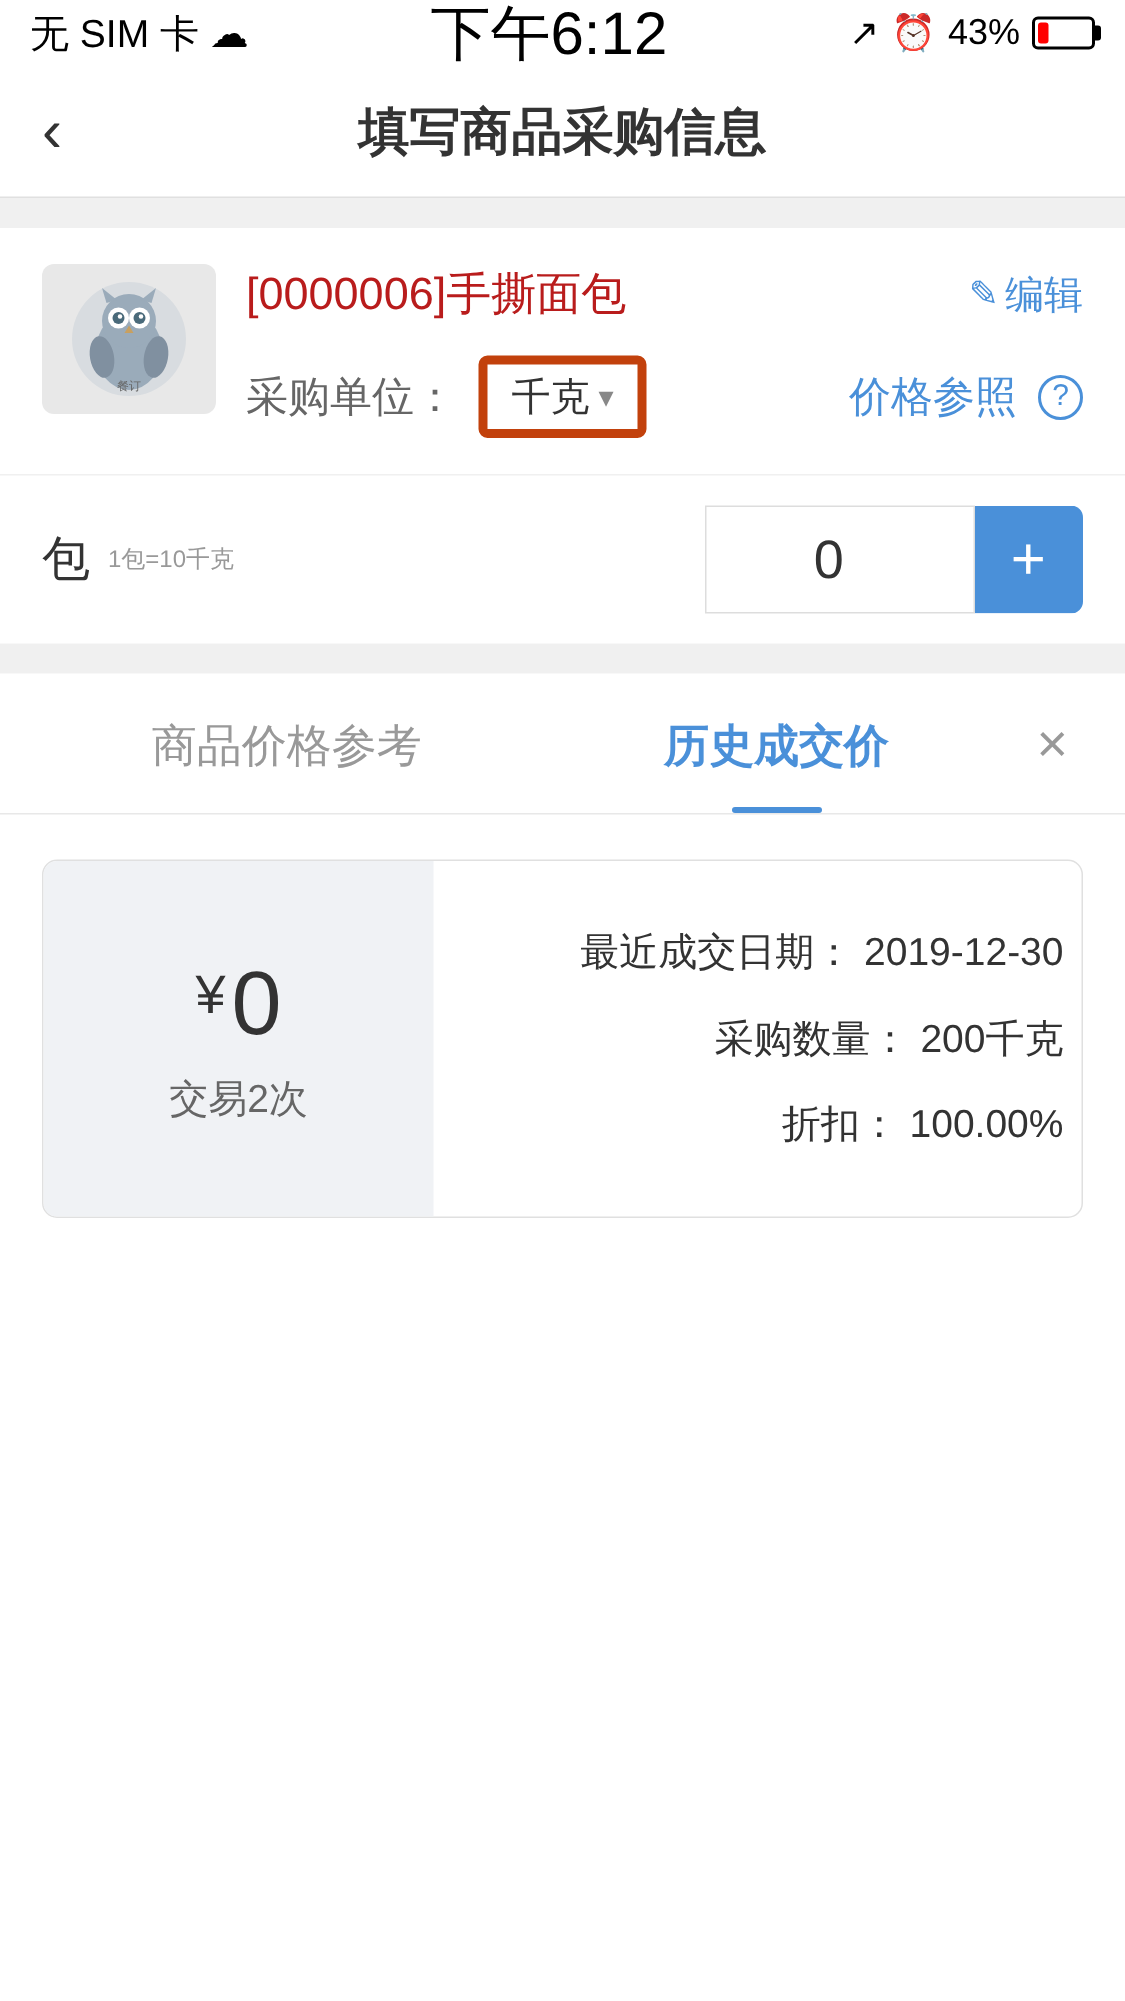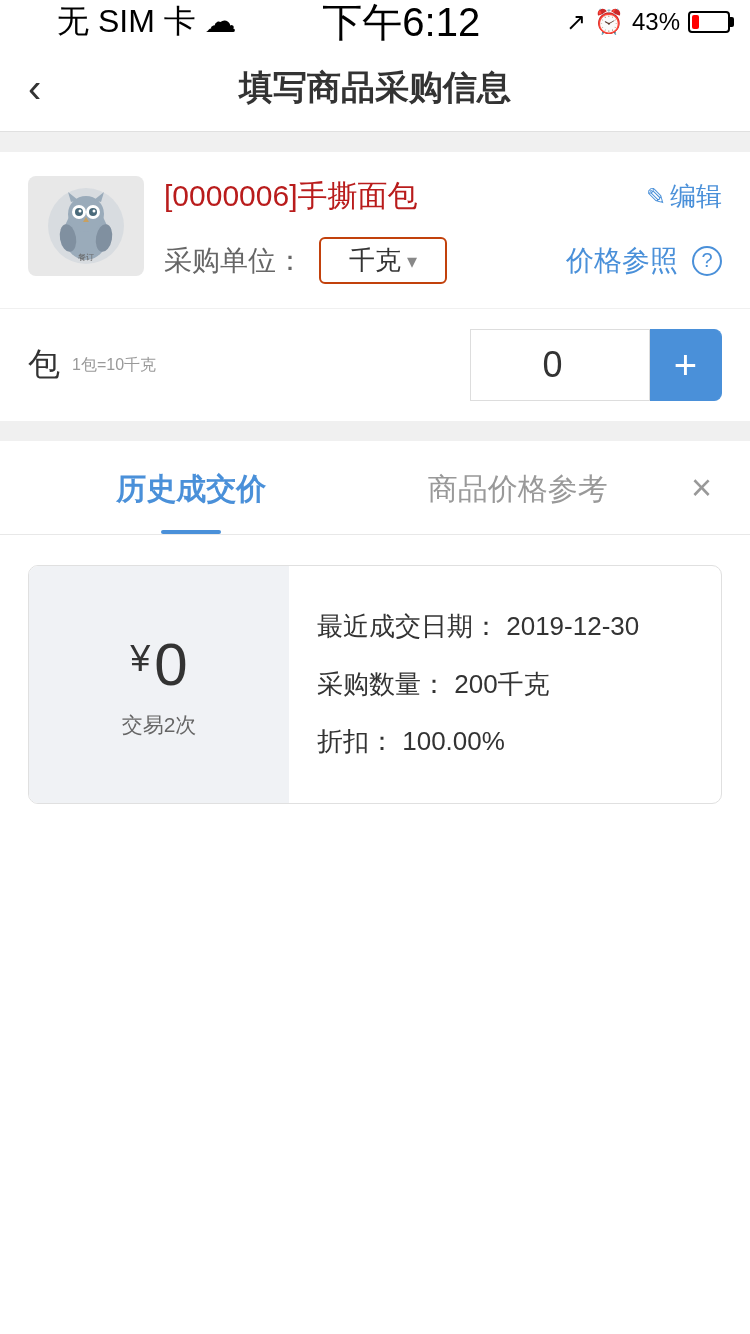--- a/index.html
+++ b/index.html
@@ -20,23 +20,22 @@
       display: flex;
       align-items: center;
       justify-content: space-between;
       padding: 0 20px;
       font-size: 28px;
     }
     .status-left {
       display: flex;
       align-items: flex-start;
       gap: 8px;
-      font-size: 32px;
+      font-size: 26px;
       color: #000;
-      margin-left: 37px;
     }
     .status-center {
       font-size: 40px;
       font-weight: 500;
       color: #000;
     }
     .status-right {
       display: flex;
       align-items: center;
       gap: 8px;
@@ -165,23 +164,23 @@
       font-size: 28px;
       color: #666;
       display: flex;
       align-items: center;
       gap: 15px;
     }
     .unit-dropdown {
       display: inline-flex;
       align-items: center;
       gap: 6px;
-      border: 2px solid #c2410c;
+      border: 6px solid #c2410c;
       border-radius: 6px;
-      padding: 4px 28px;
+      padding: 4px 16px;
       font-size: 26px;
       color: #333;
       cursor: pointer;
     }
     .dropdown-arrow {
       font-size: 20px;
       color: #888;
     }
     .price-ref {
       font-size: 28px;
@@ -328,31 +327,32 @@
       gap: 4px;
     }
     .price-currency {
       font-size: 36px;
       margin-top: 8px;
     }
     .price-value {
       font-size: 60px;
     }
     .transaction-count {
-      font-size: 21px;
+      font-size: 26px;
       color: #666;
       margin-top: 12px;
     }
     .transaction-right {
       flex: 1;
-      padding: 40px 28px;
+      padding: 40px 12px;
       display: flex;
       flex-direction: column;
       justify-content: center;
       gap: 16px;
+      align-items: flex-end;
     }
     .detail-row {
       font-size: 26px;
       color: #333;
       line-height: 1.6;
     }
   </style>
 </head>
 <body>
 
@@ -440,22 +440,22 @@
     <span class="qty-convert">1包=10千克</span>
   </div>
   <div class="quantity-controls">
     <input class="qty-input" type="number" value="0" style="">
     <div class="qty-plus">+</div>
   </div>
 </div>
 
 <div class="tab-section">
   <div class="tab-bar">
+    <div class="tab-item">商品价格参考</div>
     <div class="tab-item active">历史成交价</div>
-    <div class="tab-item">商品价格参考</div>
     <div class="tab-close">×</div>
   </div>
 
   <div class="transaction-card">
     <div class="transaction-left">
       <div class="transaction-price">
         <span class="price-currency">¥</span>
         <span class="price-value">0</span>
       </div>
       <div class="transaction-count">交易2次</div>

